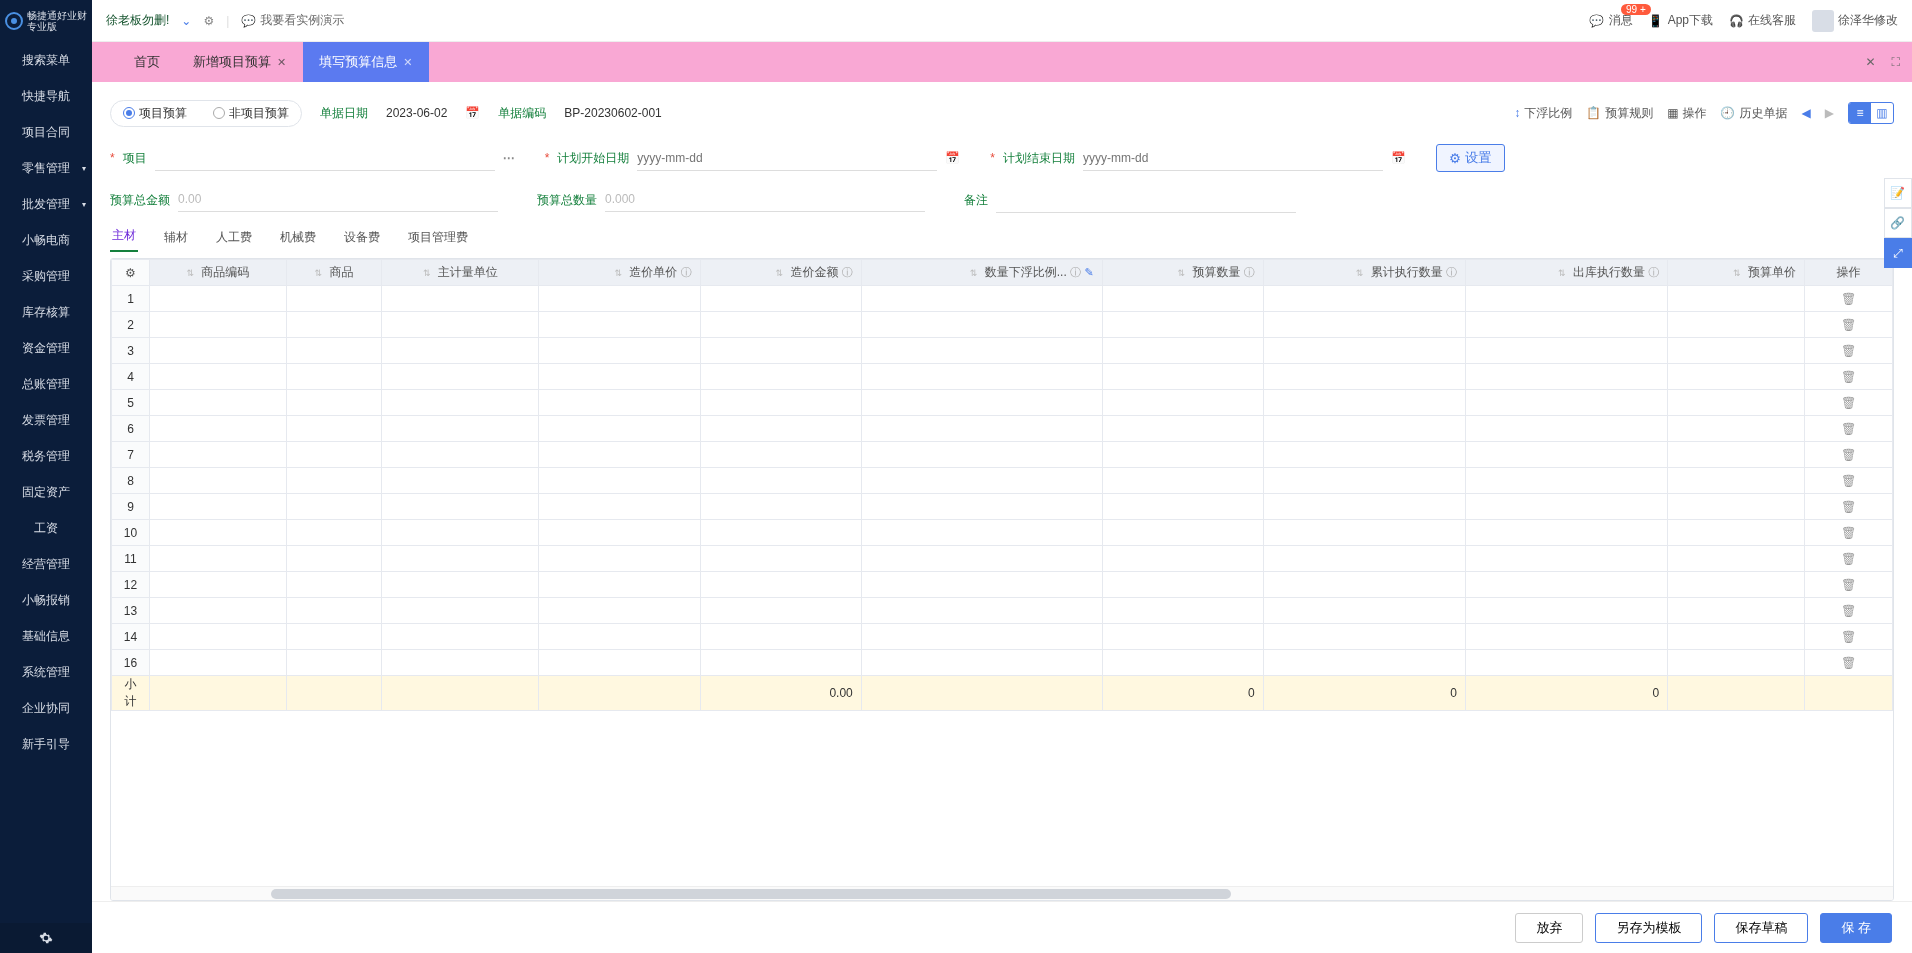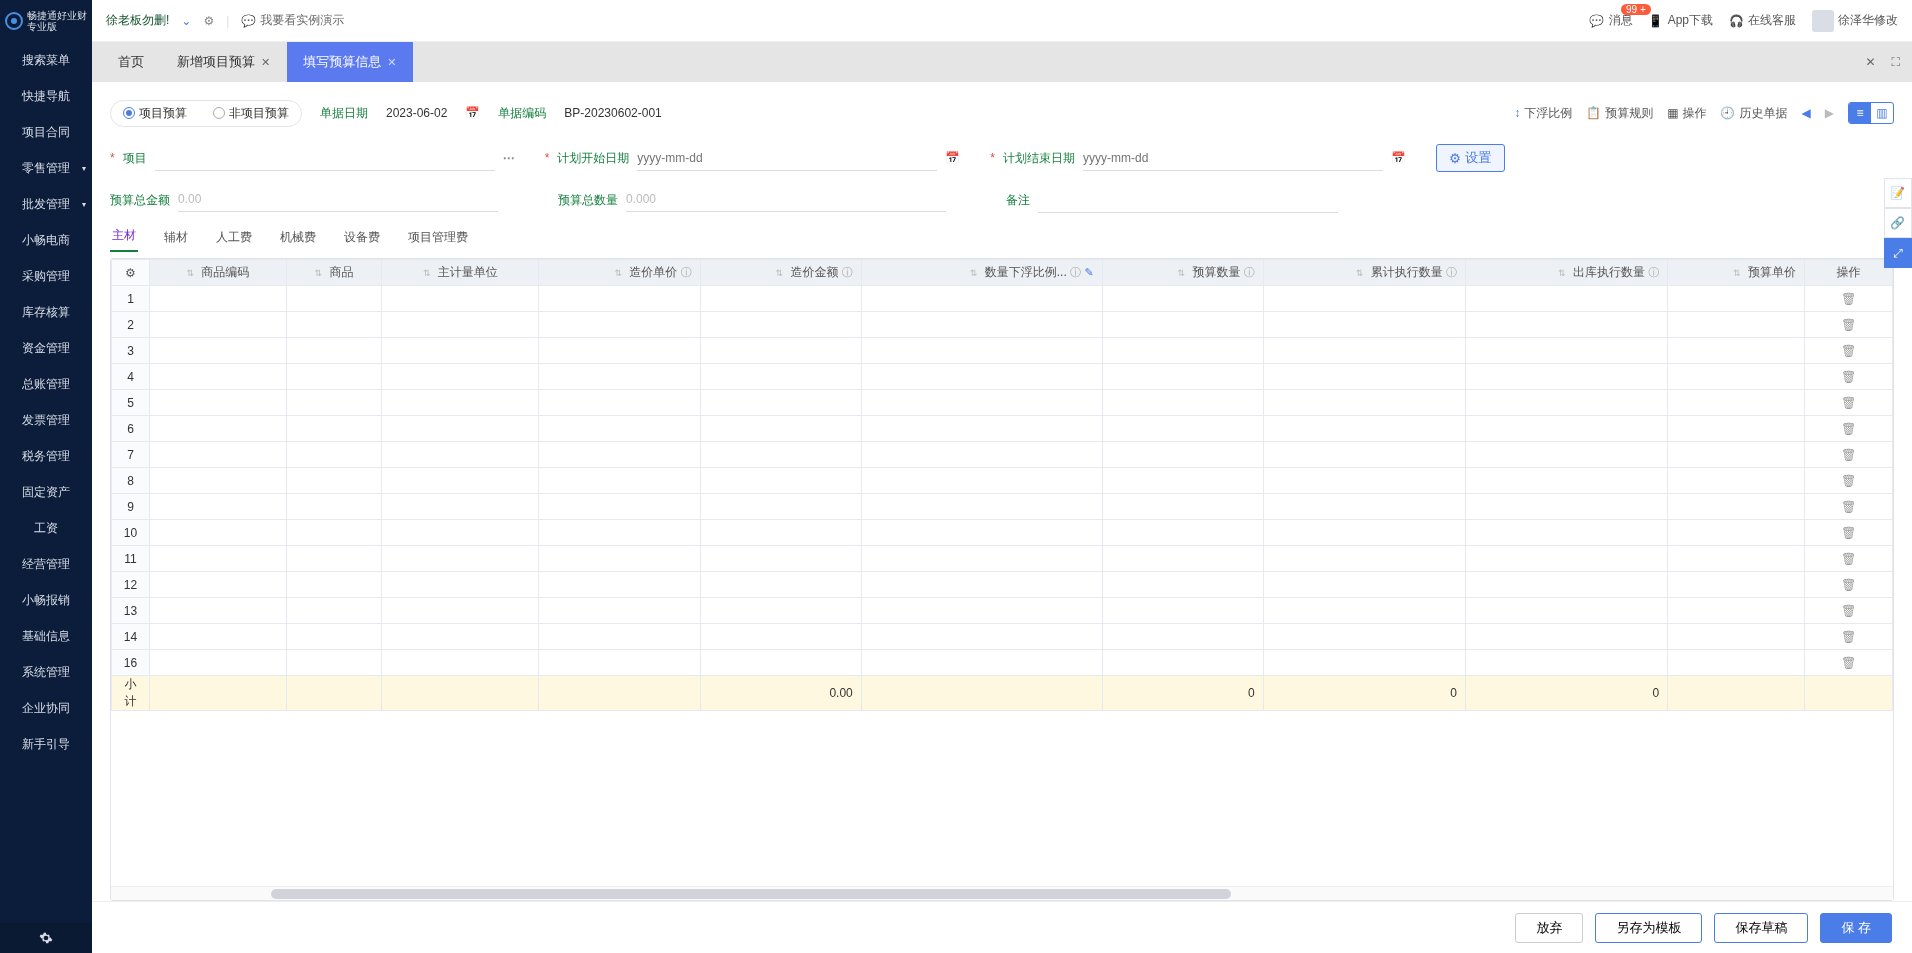--- a/index.html
+++ b/index.html
@@ -18,21 +18,21 @@
 .main{flex:1;display:flex;flex-direction:column;min-width:0;}
 .topbar{height:42px;display:flex;align-items:center;padding:0 14px;gap:12px;border-bottom:1px solid #eee;}
 .topbar .title{color:#14532d;}
 .topbar .chev{color:#4a7de8;cursor:pointer;}
 .topbar .gear{color:#888;cursor:pointer;}
 .topbar .demo{color:#666;cursor:pointer;display:flex;align-items:center;gap:4px;}
 .topbar-right{margin-left:auto;display:flex;align-items:center;gap:16px;color:#555;}
 .tb-item{display:flex;align-items:center;gap:4px;cursor:pointer;position:relative;}
 .badge{position:absolute;top:-8px;right:-18px;background:#ff5a3c;color:#fff;border-radius:8px;padding:0 5px;font-size:10px;}
 .avatar{width:22px;height:22px;background:#d8dde6;border-radius:3px;}
-.tabs{height:40px;display:flex;align-items:stretch;background:#e5e5e5;padding-left:10px;position:relative;}
+.tabs{height:40px;display:flex;align-items:stretch;background:#f9a8d4;padding-left:26px;position:relative;}
 .tab{display:flex;align-items:center;padding:0 16px;gap:6px;cursor:pointer;font-size:13px;border-right:1px solid transparent;}
 .tab.active{background:#5b7af0;color:#fff;}
 .tab .close{font-size:11px;opacity:.7;}
 .tabs-right{position:absolute;right:8px;top:0;height:40px;display:flex;align-items:center;gap:8px;}
 .tabs-right span{cursor:pointer;color:#666;padding:4px;}
 .content{flex:1;padding:14px 18px 0;overflow:hidden;display:flex;flex-direction:column;position:relative;}
 .form-row1{display:flex;align-items:center;gap:18px;height:34px;}
 .radio-group{display:flex;align-items:center;gap:26px;border:1px solid #e0e4ea;border-radius:14px;padding:4px 12px;}
 .radio{display:flex;align-items:center;gap:4px;cursor:pointer;}
 .radio-dot{width:12px;height:12px;border:1px solid #aaa;border-radius:50%;display:inline-block;position:relative;}
@@ -46,21 +46,21 @@
 .view-toggle{display:flex;border:1px solid #4a7de8;border-radius:3px;overflow:hidden;}
 .view-toggle span{width:22px;height:20px;display:flex;align-items:center;justify-content:center;cursor:pointer;color:#4a7de8;}
 .view-toggle span.active{background:#4a7de8;color:#fff;}
 .form-row2{display:flex;align-items:center;gap:30px;height:44px;margin-top:6px;}
 .field{display:flex;align-items:center;gap:8px;}
 .req{color:#e74c3c;}
 .txt-input{border:none;border-bottom:1px solid #ddd;height:26px;width:340px;outline:none;font-size:12px;}
 .txt-input.short{width:300px;}
 .more-dots{color:#888;cursor:pointer;font-weight:bold;}
 .btn-setting{border:1px solid #4a7de8;color:#4a7de8;background:#f0f4ff;padding:4px 12px;border-radius:3px;cursor:pointer;display:flex;align-items:center;gap:4px;}
-.form-row3{display:flex;align-items:center;gap:60px;height:40px;}
+.form-row3{display:flex;align-items:center;gap:39px;height:40px;}
 .readonly-val{color:#bbb;border-bottom:1px solid #ddd;height:24px;display:inline-block;min-width:320px;padding-top:4px;}
 .subtabs{display:flex;gap:24px;height:32px;align-items:flex-end;border-bottom:0;}
 .subtab{padding:6px 2px;cursor:pointer;color:#555;}
 .subtab.active{color:#6d28d9;border-bottom:2px solid #15803d;}
 .grid-wrap{flex:1;margin-top:6px;border:1px solid #e0e4ea;border-radius:3px;overflow:hidden;display:flex;flex-direction:column;}
 .grid-scroll{flex:1;overflow:auto;}
 table{border-collapse:collapse;width:100%;min-width:1500px;}
 th,td{border:1px solid #e6e9ef;height:26px;padding:0 8px;font-size:12px;}
 th{background:#edf0f5;color:#555;font-weight:normal;position:sticky;top:0;}
 th .sort{color:#bbb;font-size:9px;margin-right:4px;}

